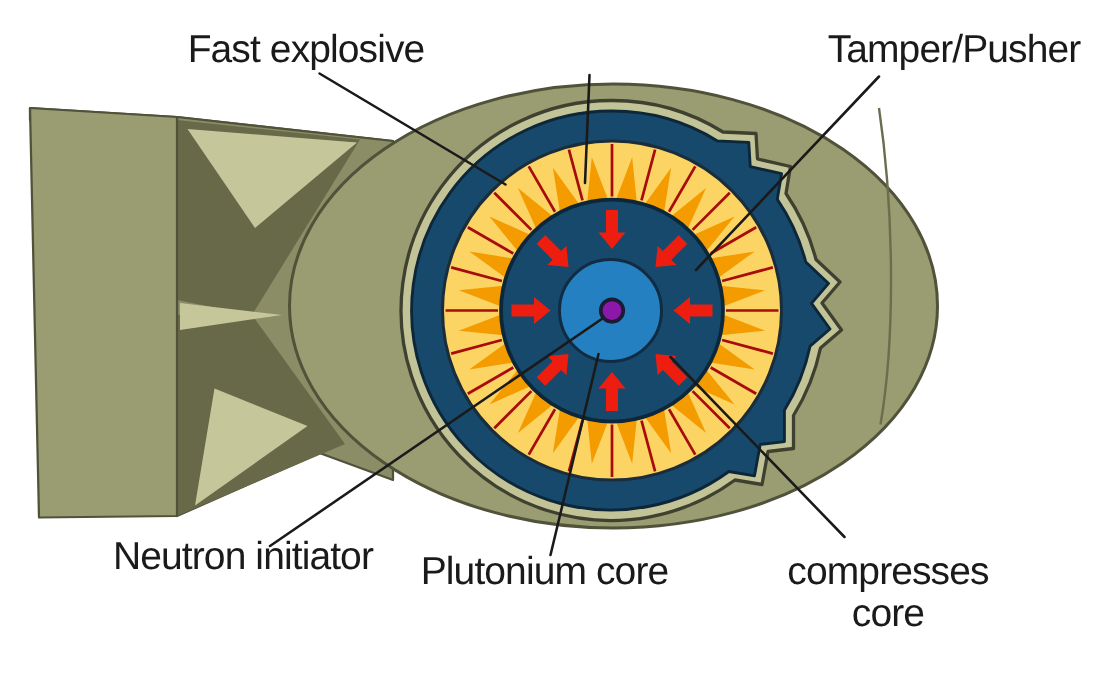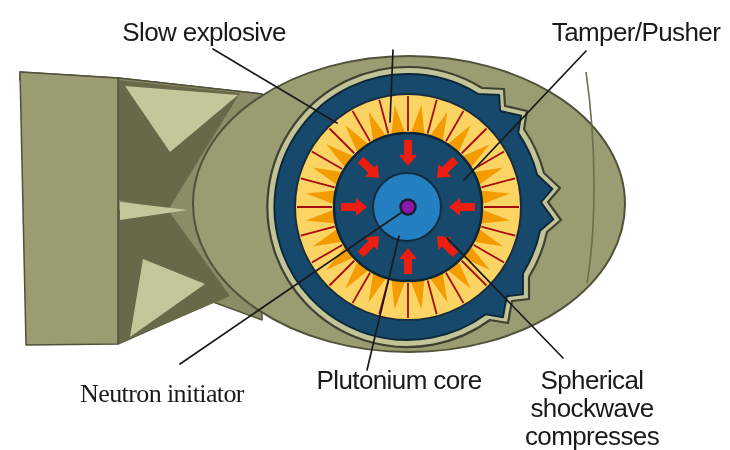--- a/index.html
+++ b/index.html
@@ -123,21 +123,20 @@
       <line x1="393" y1="50" x2="390" y2="122"></line>
       <line x1="586" y1="51" x2="464" y2="180"></line>
       <line x1="408" y1="208" x2="180" y2="364"></line>
       <line x1="399" y1="236" x2="367" y2="370"></line>
       <line x1="447" y1="238" x2="563" y2="358"></line>
     </g>
 
     <circle cx="408" cy="207" r="7.5" fill="#8b18a8" stroke="#1b1b33" stroke-width="2.5"></circle>
   </svg>
 
-  <div class="lbl" style="left:204px;top:18px;">Slow explosive</div>
+  <div class="lbl" style="left:204px;top:18px;">Fast explosive</div>
   <div class="lbl" style="left:636px;top:18px;">Tamper/Pusher</div>
-  <div class="lbl" style="left:162px;top:380px;font-family:Liberation Serif, serif;">Neutron initiator</div>
-  <div class="lbl" style="left:363px;top:366px;margin-left:36px;">Plutonium core</div>
+  <div class="lbl" style="left:162px;top:356px;">Neutron initiator</div>
+  <div class="lbl" style="left:363px;top:366px;">Plutonium core</div>
   <div class="lbl2" style="left:592px;top:366px;">
-    <div>Spherical shockwave</div>
     <div>compresses core</div>
   </div>
 </div>
 
 </body></html>

